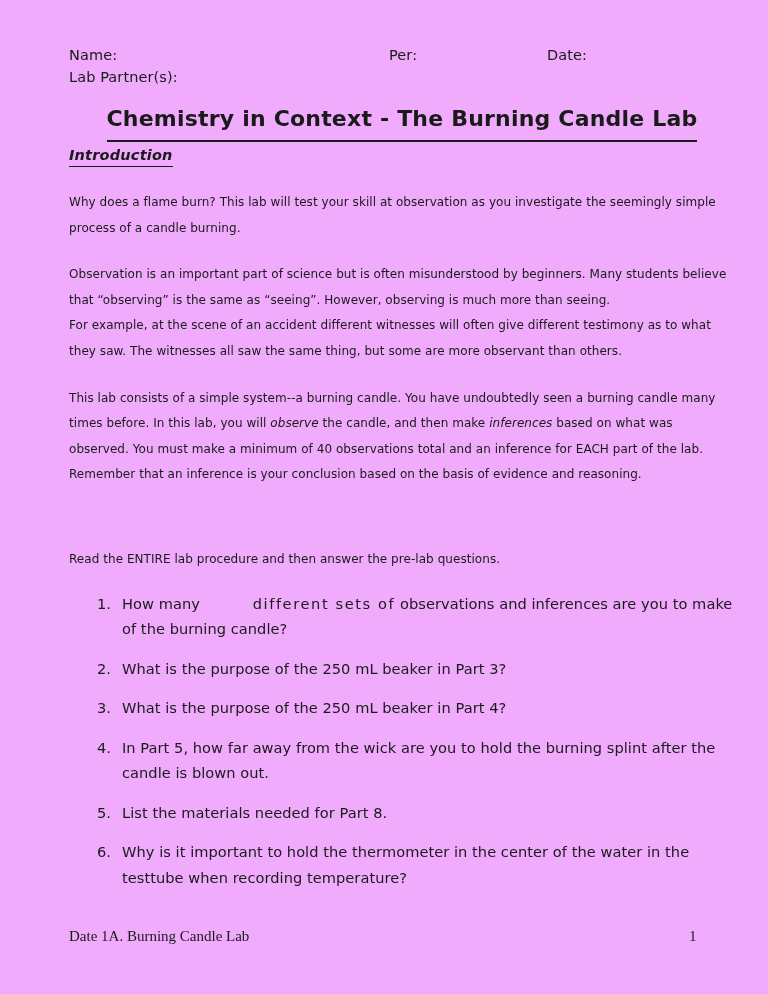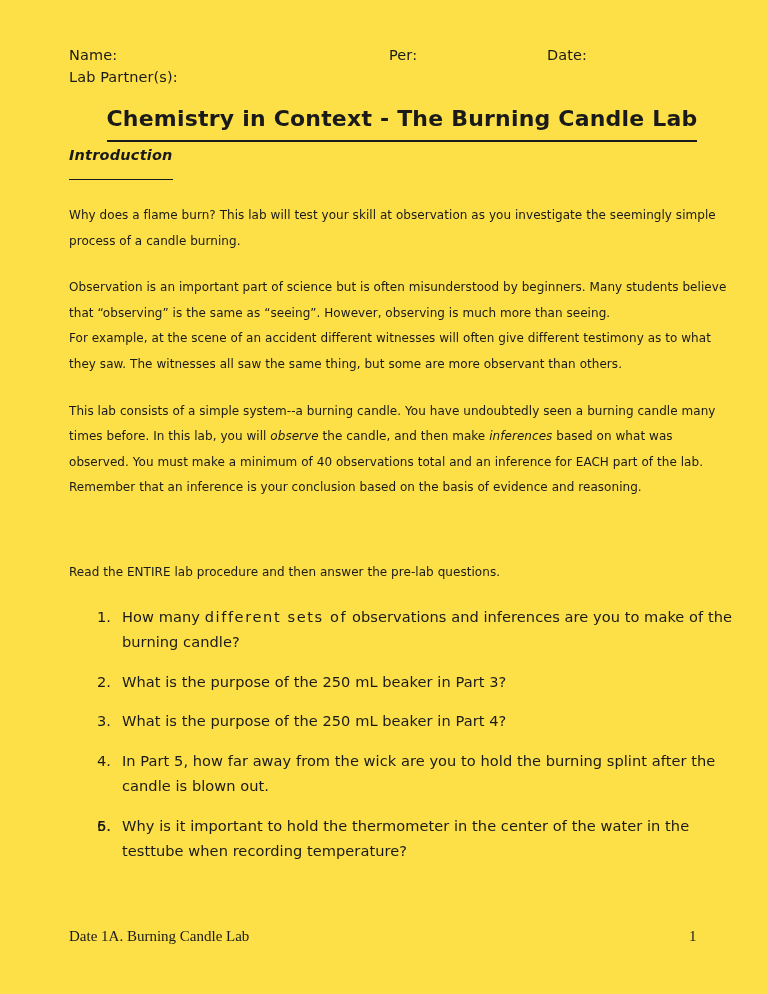--- a/index.html
+++ b/index.html
@@ -14,21 +14,21 @@
     font-family: "DejaVu Sans", sans-serif;
     color: #1a1a1a;
     -webkit-font-smoothing: antialiased;
   }
 
   .page {
     position: absolute;
     left: 0; top: 0;
     width: 768px;
     height: 994px;
-    background: #fde047;
+    background: #f0abfc;
     overflow: hidden;
   }
 
   
   .header-row {
     position: absolute;
     left: 69px;
     top: 44px;
     width: 666px;
     font-size: 14.5px;
@@ -74,41 +74,41 @@
   .section-heading {
     font-size: 14.5px;
     font-style: italic;
     font-weight: bold;
     letter-spacing: 0.2px;
     margin: 0;
     line-height: 19px;
   }
   .section-heading span {
     border-bottom: 1.6px solid #1a1a1a;
-    padding-bottom: 14px;
+    padding-bottom: 1px;
     display: inline-block;
   }
 
   p.para {
     font-size: 12px;
     line-height: 25.6px;
     margin: 0;
     letter-spacing: 0.05px;
     color: #1a1a1a;
   }
 
   .gap-intro-p1  { height: 23px; }
   .gap-p1-p2     { height: 21px; }
   .gap-p2-p3     { height: 21px; }
   .gap-p3-heading{ height: 37px; }
   .gap-heading-lead { height: 22px; }
   .gap-lead-list { height: 18px; }
 
   em { font-style: italic; }
-  .spaced { letter-spacing: 1.6px; }
+  .spaced { letter-spacing: 1.6px; margin-left: 48px; }
 
   
   ol.qlist {
     margin: 0;
     padding: 0;
     list-style: none;
   }
   ol.qlist li {
     position: relative;
     padding-left: 53px;
@@ -192,21 +192,21 @@
       <li>
         <span class="qnum">2.</span><span>What is the purpose of the 250 mL beaker in Part 3?</span><span class="spaced"></span><span></span>
       </li>
       <li>
         <span class="qnum">3.</span><span>What is the purpose of the 250 mL beaker in Part 4?</span><span class="spaced"></span><span></span>
       </li>
       <li>
         <span class="qnum">4.</span><span>In Part 5, how far away from the wick are you to hold the burning splint after the candle is  blown out.</span><span class="spaced"></span><span></span>
       </li>
       <li>
-        <span class="qnum">5.</span><span class="spaced"></span><span></span>
+        <span class="qnum">5.</span><span>List the materials needed for Part 8.</span><span class="spaced"></span><span></span>
       </li>
       <li>
         <span class="qnum">6.</span><span>Why is it important to hold the thermometer in the center of the water in the testtube when recording temperature?</span><span class="spaced"></span><span></span>
       </li>
 
     </ol>
 
   </div>
 
   <div class="footer">

